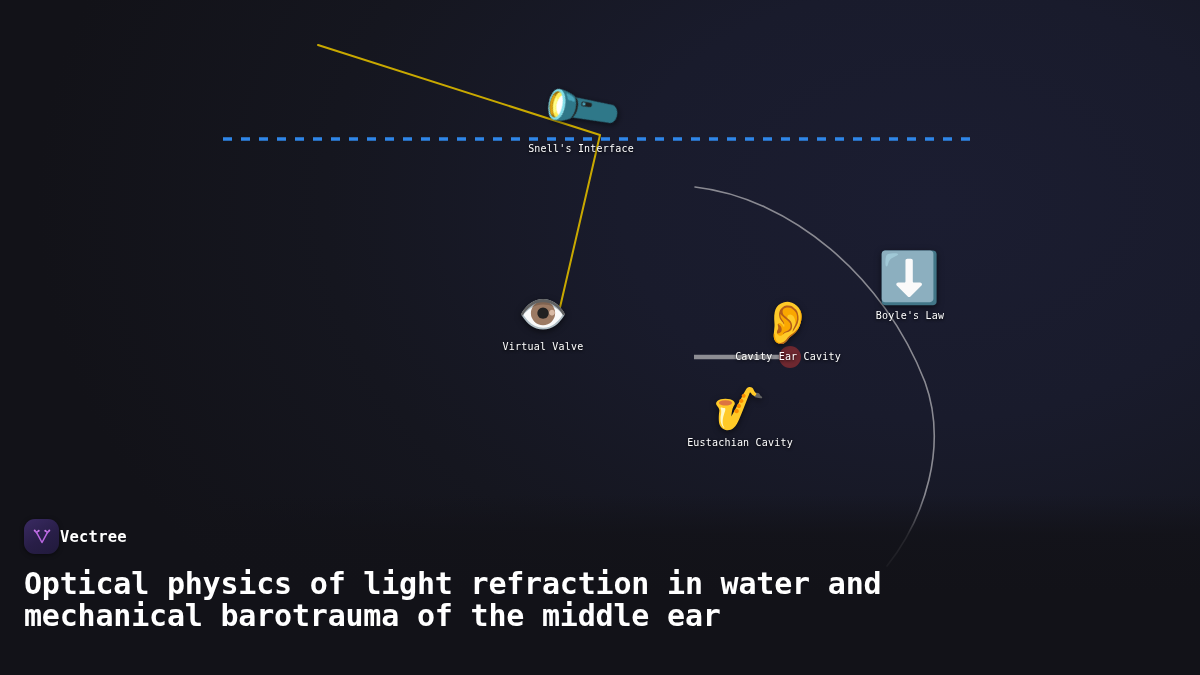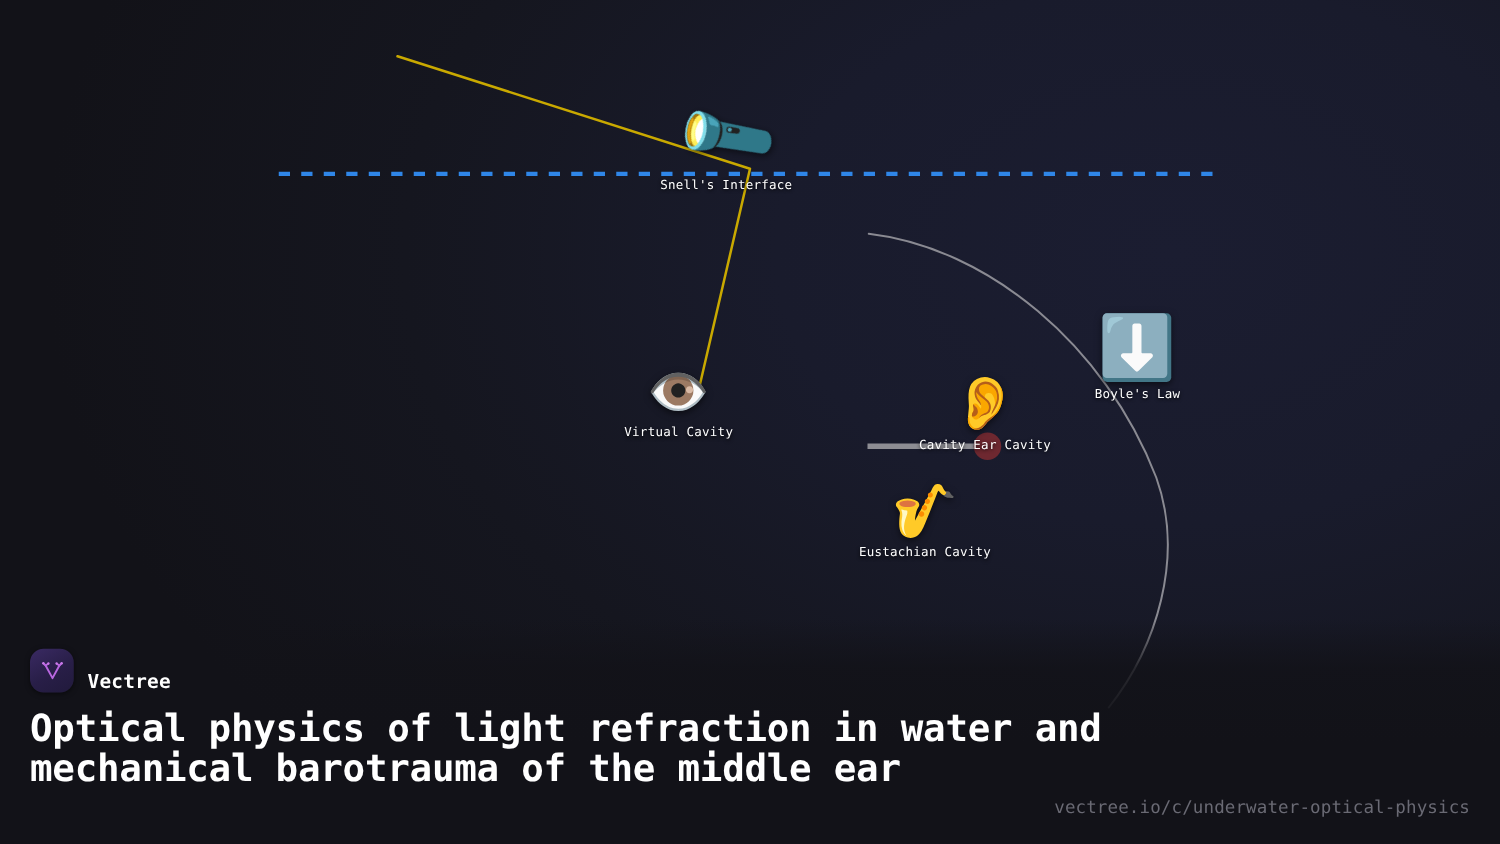--- a/index.html
+++ b/index.html
@@ -52,22 +52,22 @@
     left:0; right:0; bottom:0;
     height:180px;
     padding:24px 24px 14px 24px;
     background:linear-gradient(180deg, rgba(18,18,24,0) 0%, rgba(18,18,24,.82) 22%, #121218 55%);
     display:flex;
     flex-direction:column;
     justify-content:flex-start;
   }
   #brand-row {
     display:flex;
-    align-items:flex-end;
-    gap:11px;
+    align-items:center;
+    gap:1px;
     margin-bottom:14px;
   }
   #brand-logo {
     width:35px; height:35px;
     border-radius:11px;
     background:linear-gradient(150deg,#3a2a63 0%,#281e47 55%,#211a3c 100%);
     display:flex; align-items:center; justify-content:center;
     box-shadow:0 1px 4px rgba(0,0,0,.5);
     flex:0 0 auto;
   }
@@ -113,21 +113,21 @@
     <circle cx="790" cy="357" r="11" fill="#6e2830"></circle>
   </svg>
 
   <div class="node" style="left:581px; top:118px;">
     <span class="glyph" style="font-size:54px; transform:rotate(-35deg);">🔦</span>
     <span class="label">Snell's Interface</span>
   </div>
 
   <div class="node" style="left:543px; top:323px;">
     <span class="glyph" style="font-size:40px;">👁️</span>
-    <span class="label">Virtual Cavity</span>
+    <span class="label">Virtual Valve</span>
   </div>
 
   <div class="node" style="left:788px; top:332px;">
     <span class="glyph" style="font-size:42px;">👂</span>
     <span class="label">Cavity Ear Cavity</span>
   </div>
 
   <div class="node" style="left:740px; top:418px;">
     <span class="glyph" style="font-size:42px;">🎷</span>
     <span class="label">Eustachian Cavity</span>
@@ -156,16 +156,15 @@
             <circle cx="20.0" cy="5.0" r="1.05"></circle>
             <circle cx="15.6" cy="5.2" r="1.05"></circle>
           </g>
         </svg>
       </div>
       <span id="brand-name">Vectree</span>
     </div>
 
     <h1 id="headline">Optical physics of light refraction in water and mechanical barotrauma of the middle ear</h1>
 
-    <span id="url">vectree.io/c/underwater-optical-physics</span>
   </div>
 
 </div>
 
 </body></html>

